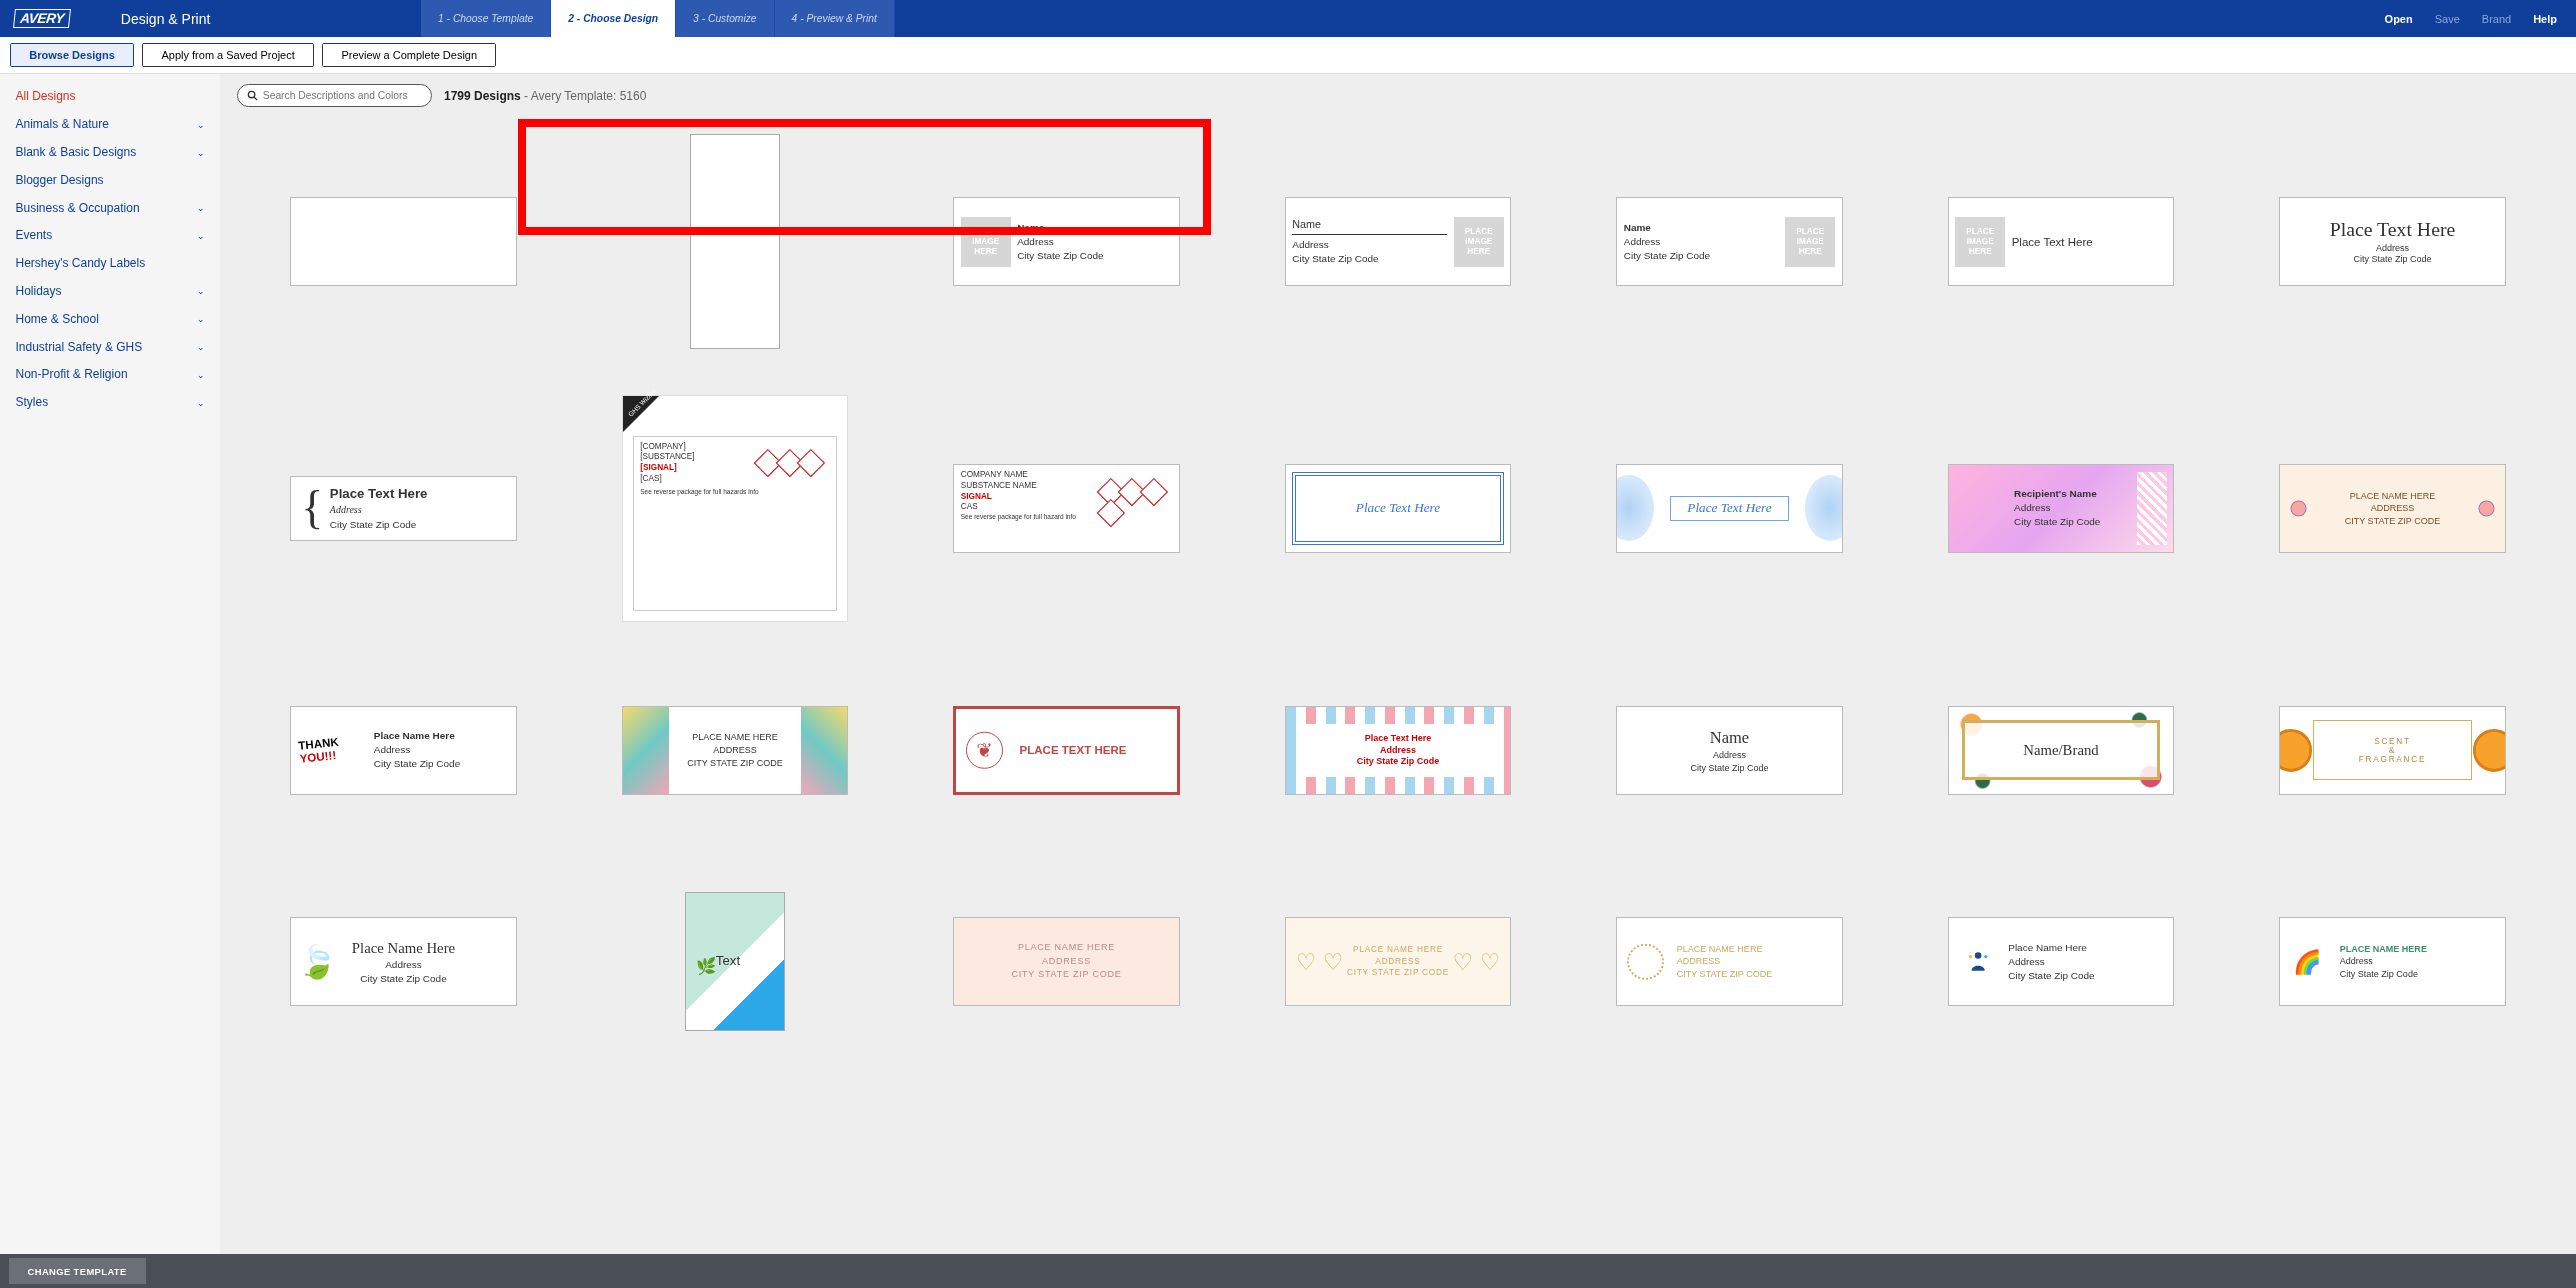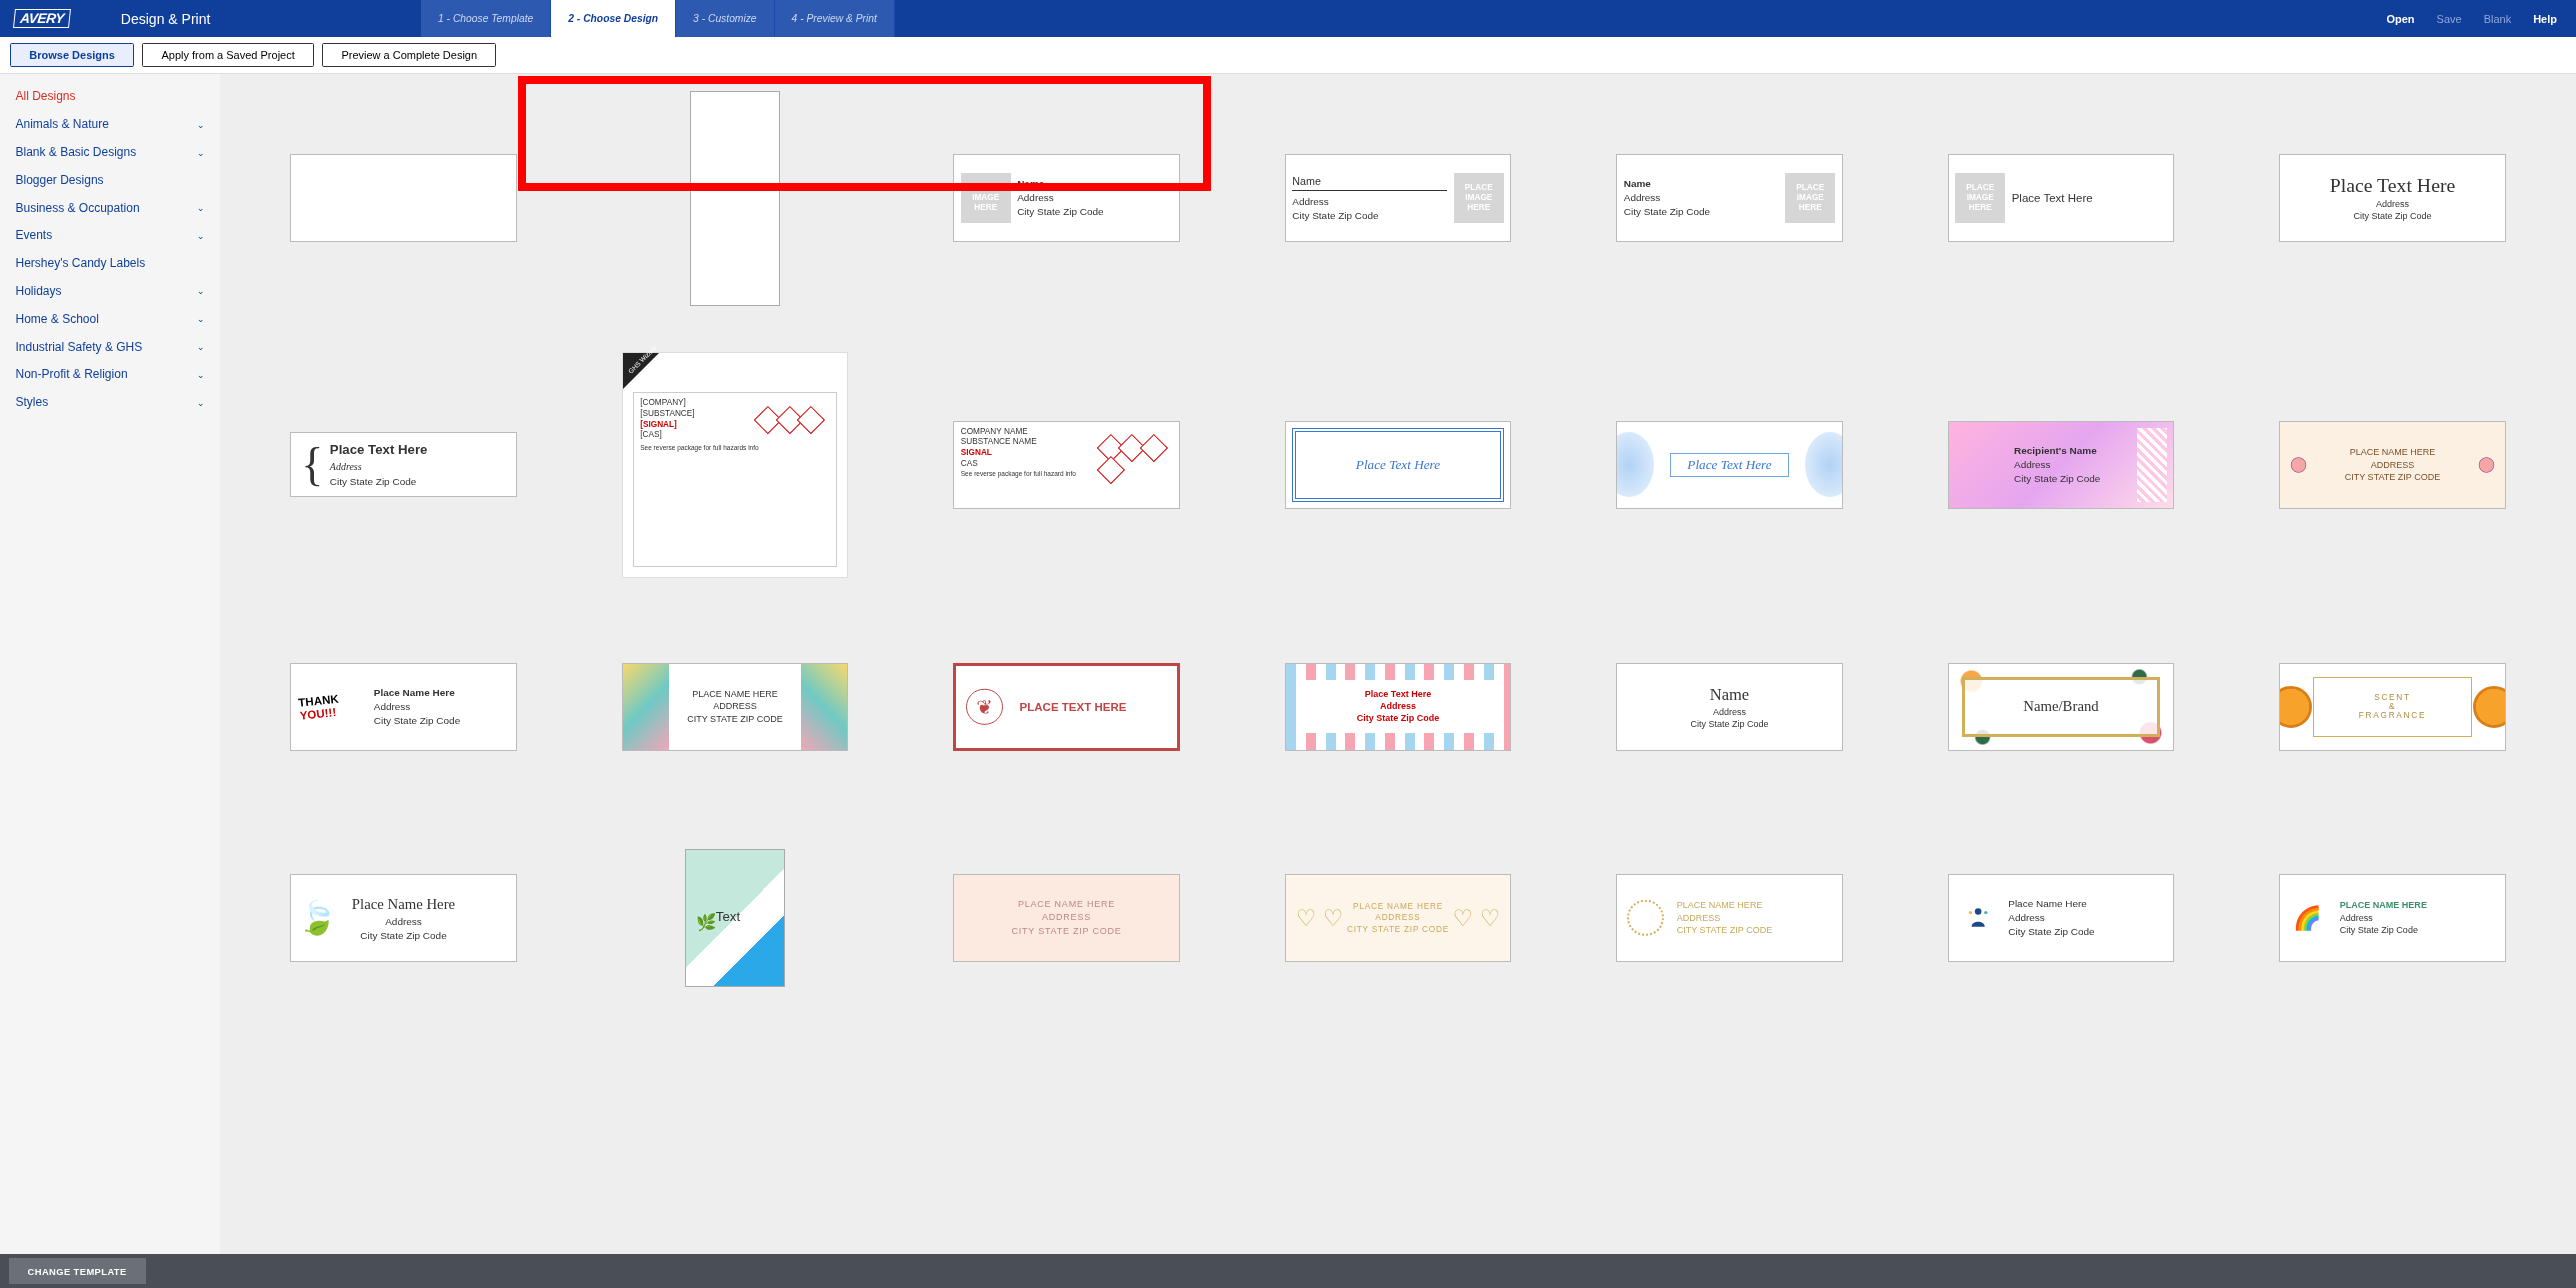--- a/index.html
+++ b/index.html
@@ -161,21 +161,21 @@
   </div>
   <div class="steps">
     <div class="step">1 - Choose Template</div>
     <div class="step active">2 - Choose Design</div>
     <div class="step">3 - Customize</div>
     <div class="step">4 - Preview &amp; Print</div>
   </div>
   <div class="topbar-actions">
     <span class="action-bold">Open</span>
     <span class="disabled">Save</span>
-    <span class="disabled">Blank</span>
+    <span class="disabled">Brand</span>
     <span class="action-bold">Help</span>
   </div>
 </div>
 
 <div class="tabbar">
   <button class="active">Browse Designs</button>
   <button>Apply from a Saved Project</button>
   <button>Preview a Complete Design</button>
 </div>
 
@@ -226,20 +226,32 @@
         <span>Non-Profit &amp; Religion</span>
         <span class="chev">⌄</span>
       </div>
     <div class="side-item">
         <span>Styles</span>
         <span class="chev">⌄</span>
       </div>
   </div>
 
   <div class="content">
+    <div class="content-header">
+      <div class="search-wrap">
+        <svg viewBox="0 0 24 24" fill="none" stroke="#333" stroke-width="3">
+            <circle cx="10" cy="10" r="7"></circle>
+            <line x1="15" y1="15" x2="22" y2="22"></line>
+          </svg>
+        <input type="text" placeholder="Search Descriptions and Colors" style="">
+      </div>
+      <div class="count-text">
+        <strong>1799 Designs</strong><span> - Avery Template: 5160</span>
+      </div>
+    </div>
 
     <div class="grid-wrap">
       <div class="highlight-box" style="left:155px; top:0.9px; width:361px; height:60px;"></div>
       <div class="grid">
 
         <div class="cell">
             <div class="label-card"></div>
           </div>
         <div class="cell">
             <div class="blank-sheet"></div>

